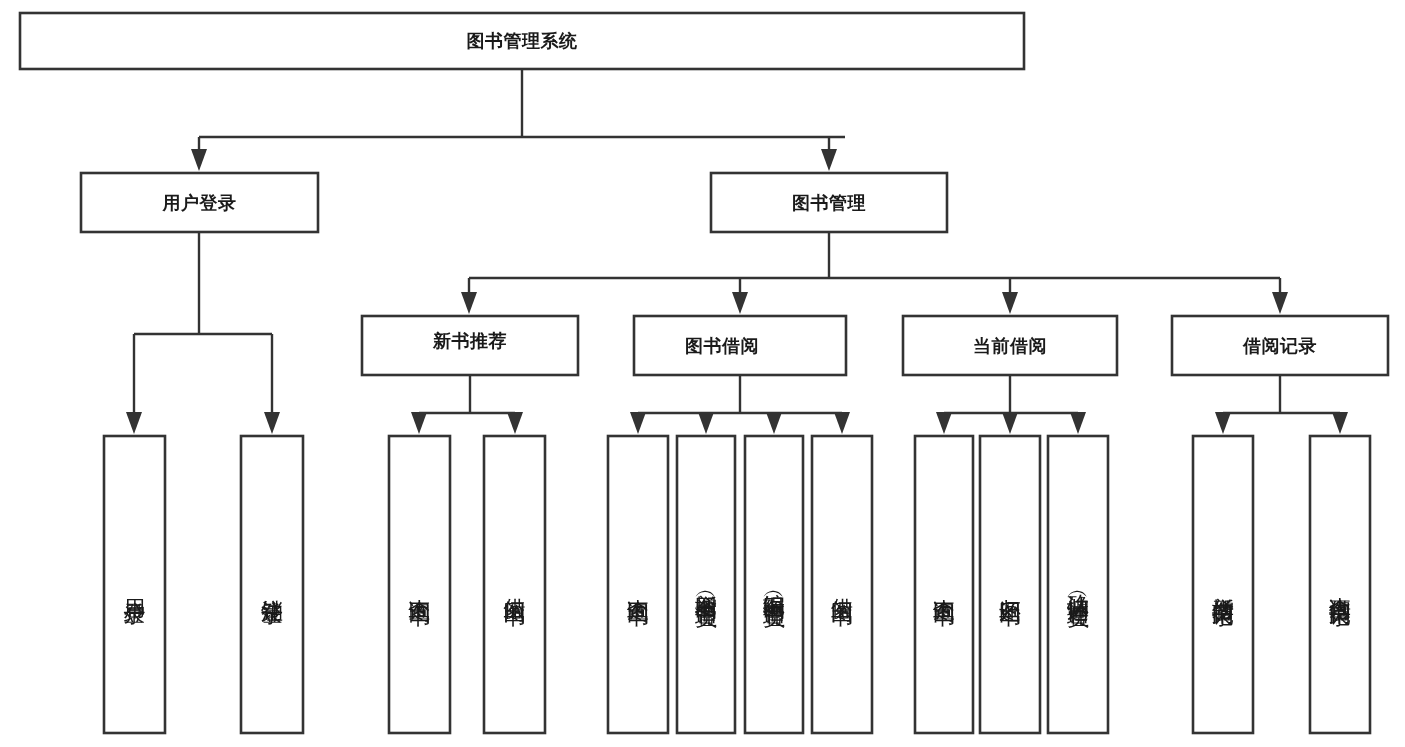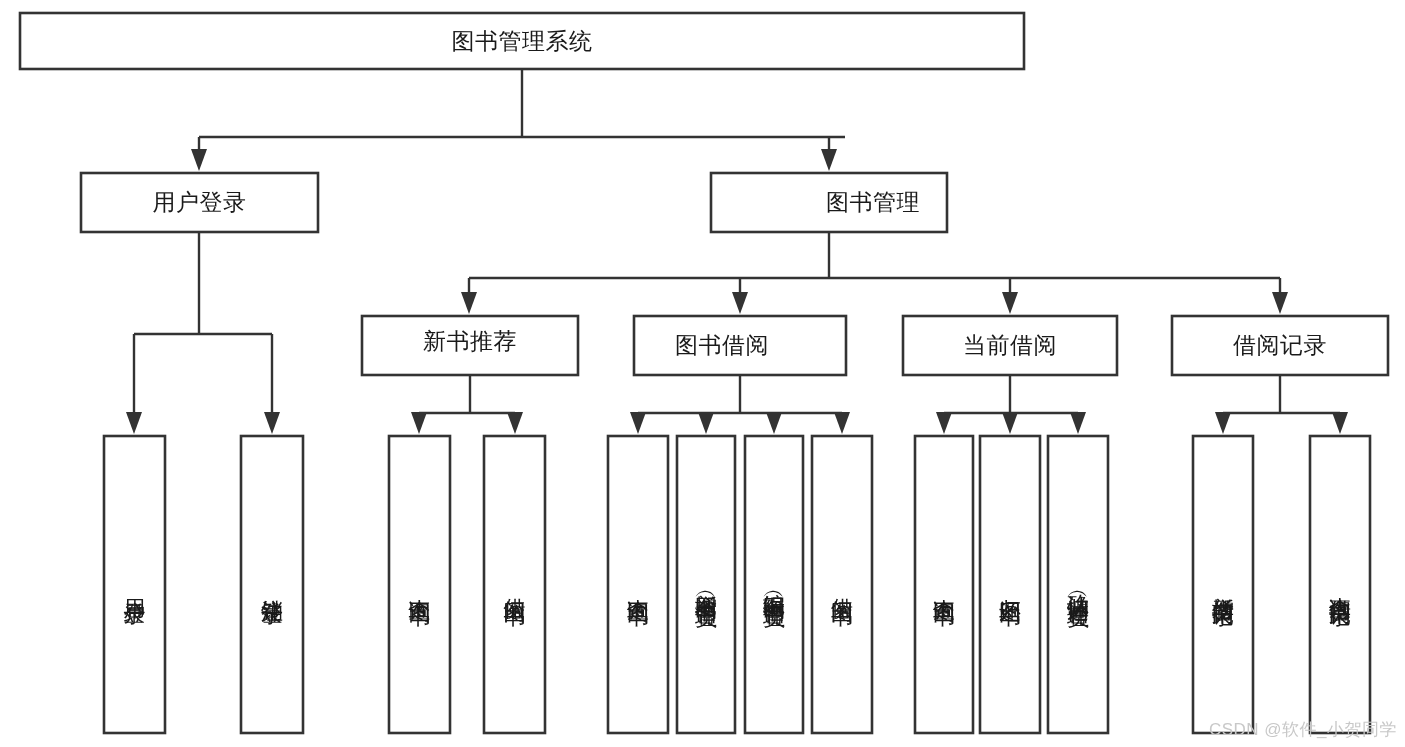--- a/index.html
+++ b/index.html
@@ -44,22 +44,23 @@
     color: #1a1a1a;
     font-family: "Liberation Sans", "DejaVu Sans", sans-serif;
     display: flex;
     align-items: center;
     justify-content: center;
     text-align: center;
     pointer-events: none;
     white-space: nowrap;
   }
   .label-h {
-    font-size: 23px;
+    font-size: 18px;
     letter-spacing: 0.5px;
+    font-weight: bold;
   }
   .label-v {
     writing-mode: vertical-rl;
     text-orientation: upright;
     font-size: 22px;
     letter-spacing: 2px;
     line-height: 1;
   }
   #watermark {
     position: absolute;
@@ -154,35 +155,34 @@
         <rect x="980" y="436" width="60" height="297" class="node-rect"></rect>
         <rect x="1048" y="436" width="60" height="297" class="node-rect"></rect>
         <rect x="1193" y="436" width="60" height="297" class="node-rect"></rect>
         <rect x="1310" y="436" width="60" height="297" class="node-rect"></rect>
       </g>
   </svg>
 
   <div id="labels-layer">
       <div class="node-label label-h" style="left: 20px; top: 13px; width: 1004px; height: 56px;">图书管理系统</div>
       <div class="node-label label-h" style="left: 81px; top: 173px; width: 237px; height: 59px;">用户登录</div>
-      <div class="node-label label-h" style="left: 711px; top: 173px; width: 236px; height: 59px; padding-left: 44px;">图书管理</div>
+      <div class="node-label label-h" style="left: 711px; top: 173px; width: 236px; height: 59px;">图书管理</div>
       <div class="node-label label-h" style="left: 362px; top: 316px; width: 216px; height: 50px;">新书推荐</div>
       <div class="node-label label-h" style="left: 634px; top: 316px; width: 176px; height: 59px;">图书借阅</div>
       <div class="node-label label-h" style="left: 903px; top: 316px; width: 214px; height: 59px; border-radius: 18px;">当前借阅</div>
       <div class="node-label label-h" style="left: 1172px; top: 316px; width: 216px; height: 59px;">借阅记录</div>
       <div class="node-label label-v" style="left: 104px; top: 436px; width: 61px; height: 297px;">用户登录</div>
       <div class="node-label label-v" style="left: 241px; top: 436px; width: 62px; height: 297px;">注销登录</div>
       <div class="node-label label-v" style="left: 389px; top: 436px; width: 61px; height: 297px;">查询图书</div>
       <div class="node-label label-v" style="left: 484px; top: 436px; width: 61px; height: 297px;">借阅图书</div>
       <div class="node-label label-v" style="left: 608px; top: 436px; width: 60px; height: 297px;">查询图书</div>
       <div class="node-label label-v" style="left: 677px; top: 436px; width: 58px; height: 297px;">新增图书（管理员）</div>
       <div class="node-label label-v" style="left: 745px; top: 436px; width: 58px; height: 297px;">编辑图书（管理员）</div>
       <div class="node-label label-v" style="left: 812px; top: 436px; width: 60px; height: 297px;">借阅图书</div>
       <div class="node-label label-v" style="left: 915px; top: 436px; width: 58px; height: 297px;">查询图书</div>
       <div class="node-label label-v" style="left: 980px; top: 436px; width: 60px; height: 297px;">归还图书</div>
       <div class="node-label label-v" style="left: 1048px; top: 436px; width: 60px; height: 297px;">确认归还（管理员）</div>
       <div class="node-label label-v" style="left: 1193px; top: 436px; width: 60px; height: 297px;">新增借阅记录</div>
       <div class="node-label label-v" style="left: 1310px; top: 436px; width: 60px; height: 297px;">查询借阅记录</div>
     </div>
 
-  <div id="watermark">CSDN @软件_小贺同学</div>
 
 </div>
 
 </body></html>

